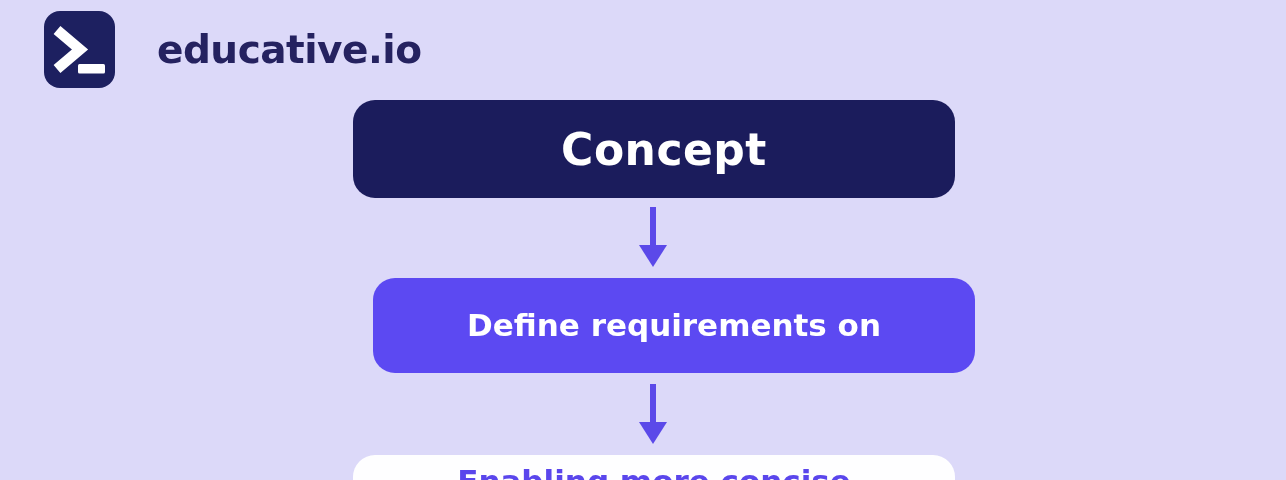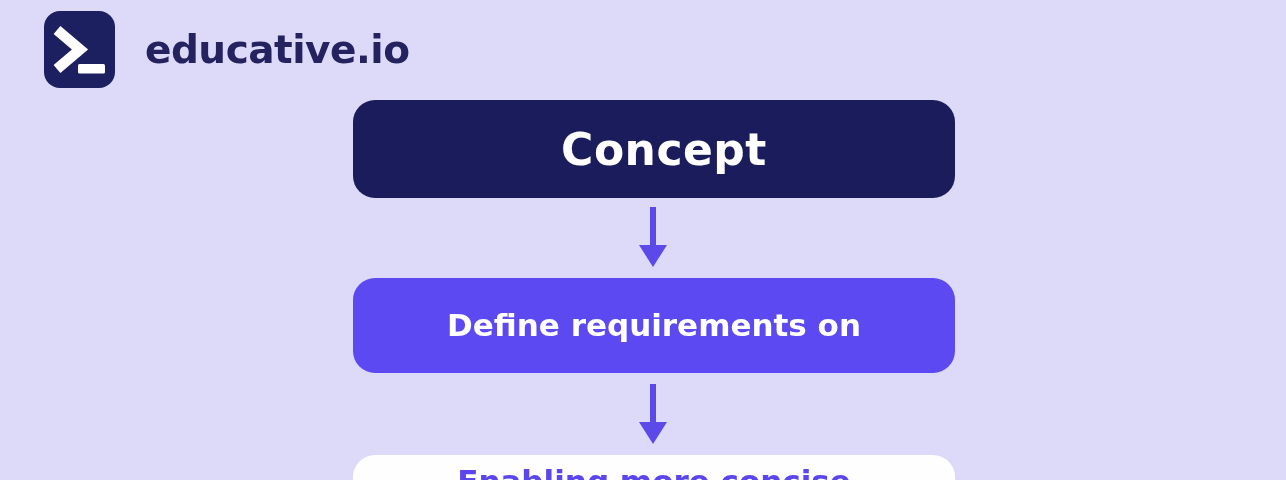--- a/index.html
+++ b/index.html
@@ -16,21 +16,21 @@
   }
 
   
   .brand {
     position: absolute;
     left: 44px;
     top: 11px;
     height: 77px;
     display: flex;
     align-items: center;
-    gap: 30px;
+    gap: 42px;
   }
   .brand-icon {
     display: block;
     width: 71px;
     height: 77px;
     border-radius: 16px;
     background: #1d2060;
     flex: 0 0 auto;
   }
   .brand-icon svg {
@@ -69,20 +69,21 @@
   .node--navy .node-label {
     font-size: 44px;
     font-weight: 700;
     letter-spacing: 0.5px;
   }
   .node--purple {
     top: 278px;
     height: 95px;
     background: #5c49f2;
     color: #ffffff;
+    margin-left: 20px;
   }
   .node--purple .node-line {
     font-size: 31px;
     font-weight: 600;
     line-height: 41px;
   }
   .node--white {
     top: 455px;
     height: 100px;
     background: #fefeff;

